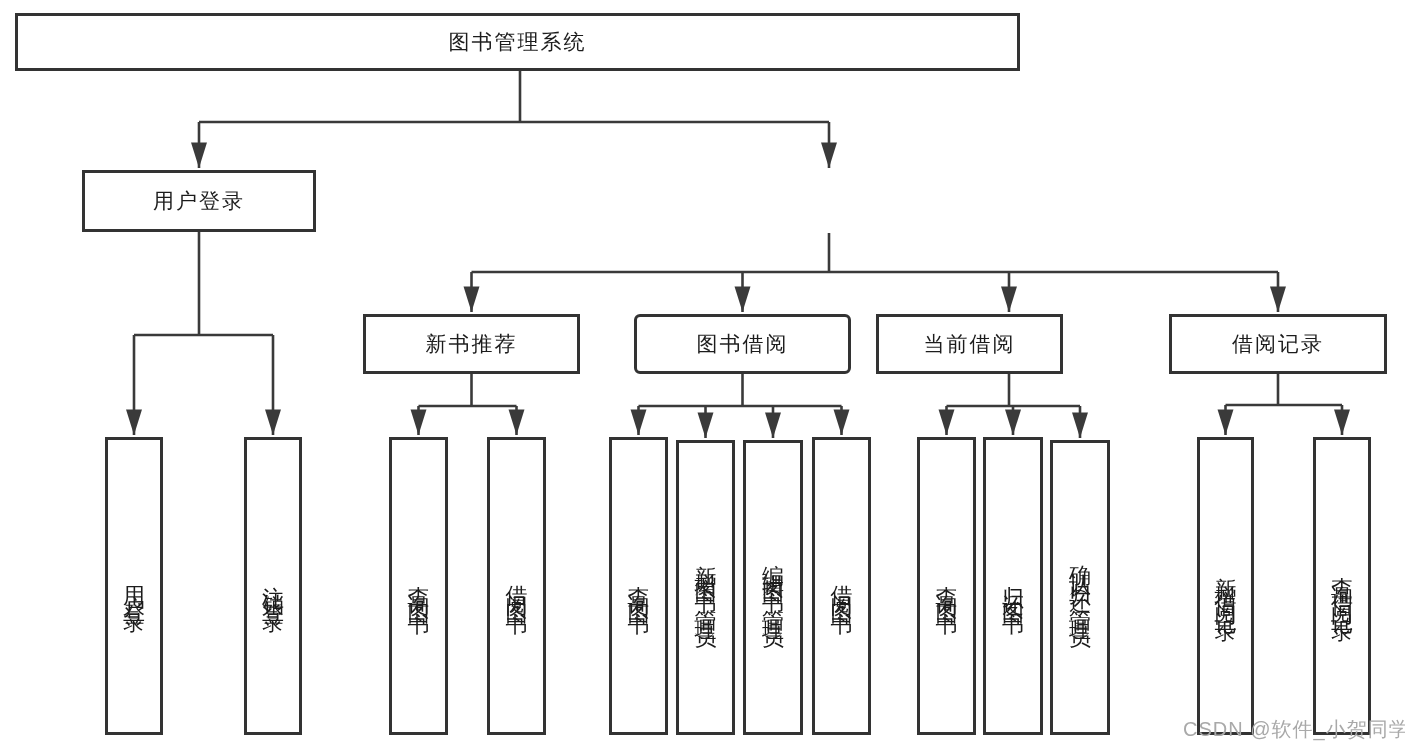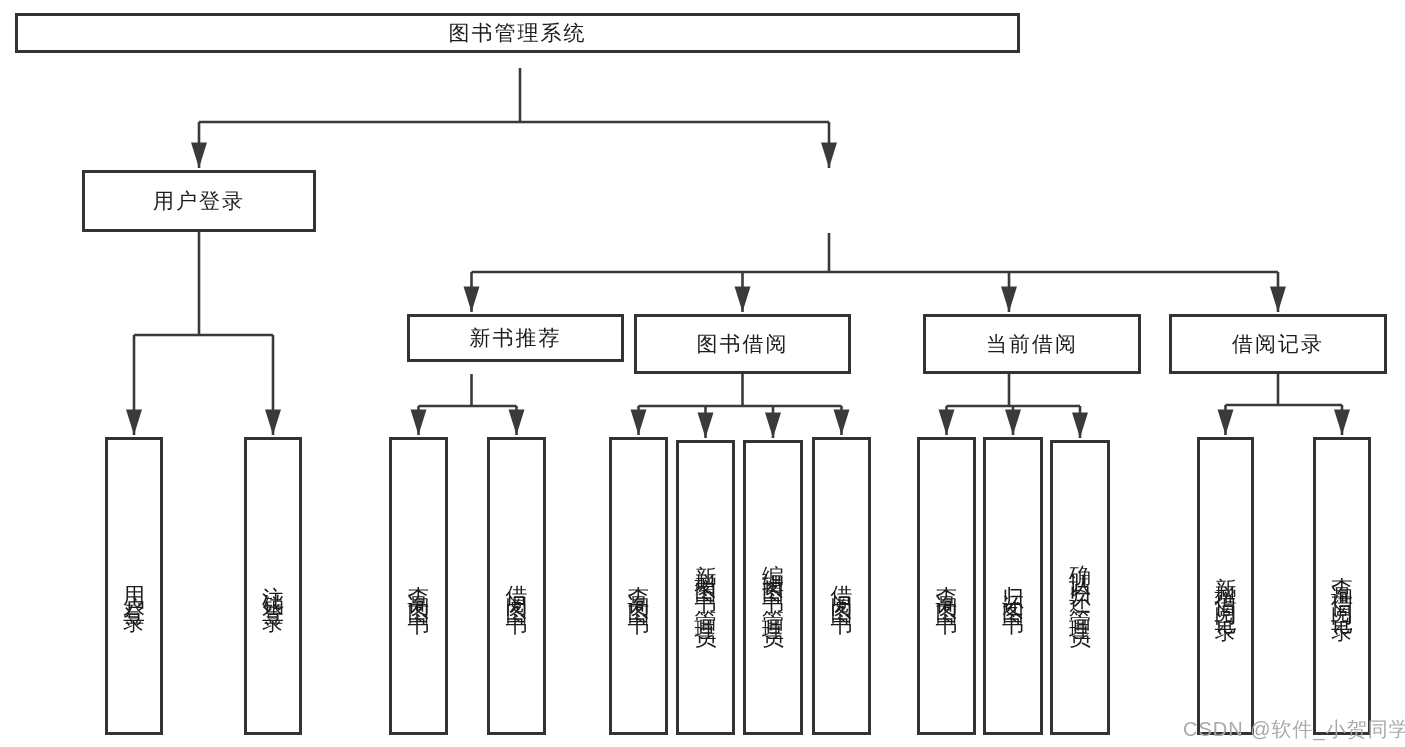--- a/index.html
+++ b/index.html
@@ -32,26 +32,26 @@
   .watermark{
     position:absolute;
     left:1183px;top:716px;
     font-size:20px;
     color:#a9a9a9;
     letter-spacing:1px;
     white-space:nowrap;
     z-index:3;
   }
   
-  .n-root{left:15px;top:13px;width:1005px;height:40px;}
+  .n-root{left:15px;top:13px;width:1005px;height:58px;}
   .n-user-login{left:82px;top:170px;width:234px;height:62px;}
   .n-book-mgmt{left:712px;top:170px;width:235px;height:63px;}
-  .n-newbook{left:363px;top:314px;width:217px;height:48px;margin-left:44px;}
-  .n-borrowing{left:634px;top:314px;width:217px;height:60px;}
-  .n-current{left:923px;top:314px;width:218px;height:60px;}
+  .n-newbook{left:363px;top:314px;width:217px;height:60px;}
+  .n-borrowing{left:634px;top:314px;width:217px;height:60px;border-radius:6px;}
+  .n-current{left:876px;top:314px;width:187px;height:60px;}
   .n-records{left:1169px;top:314px;width:218px;height:60px;}
   .l-ul1{left:105px;top:437px;width:58px;height:298px;}
   .l-ul2{left:244px;top:437px;width:58px;height:298px;}
   .l-nb1{left:389px;top:437px;width:59px;height:298px;}
   .l-nb2{left:487px;top:437px;width:59px;height:298px;}
   .l-bb1{left:609px;top:437px;width:59px;height:298px;}
   .l-bb2{left:676px;top:440px;width:59px;height:295px;}
   .l-bb3{left:743px;top:440px;width:60px;height:295px;}
   .l-bb4{left:812px;top:437px;width:59px;height:298px;}
   .l-cb1{left:917px;top:437px;width:59px;height:298px;}

